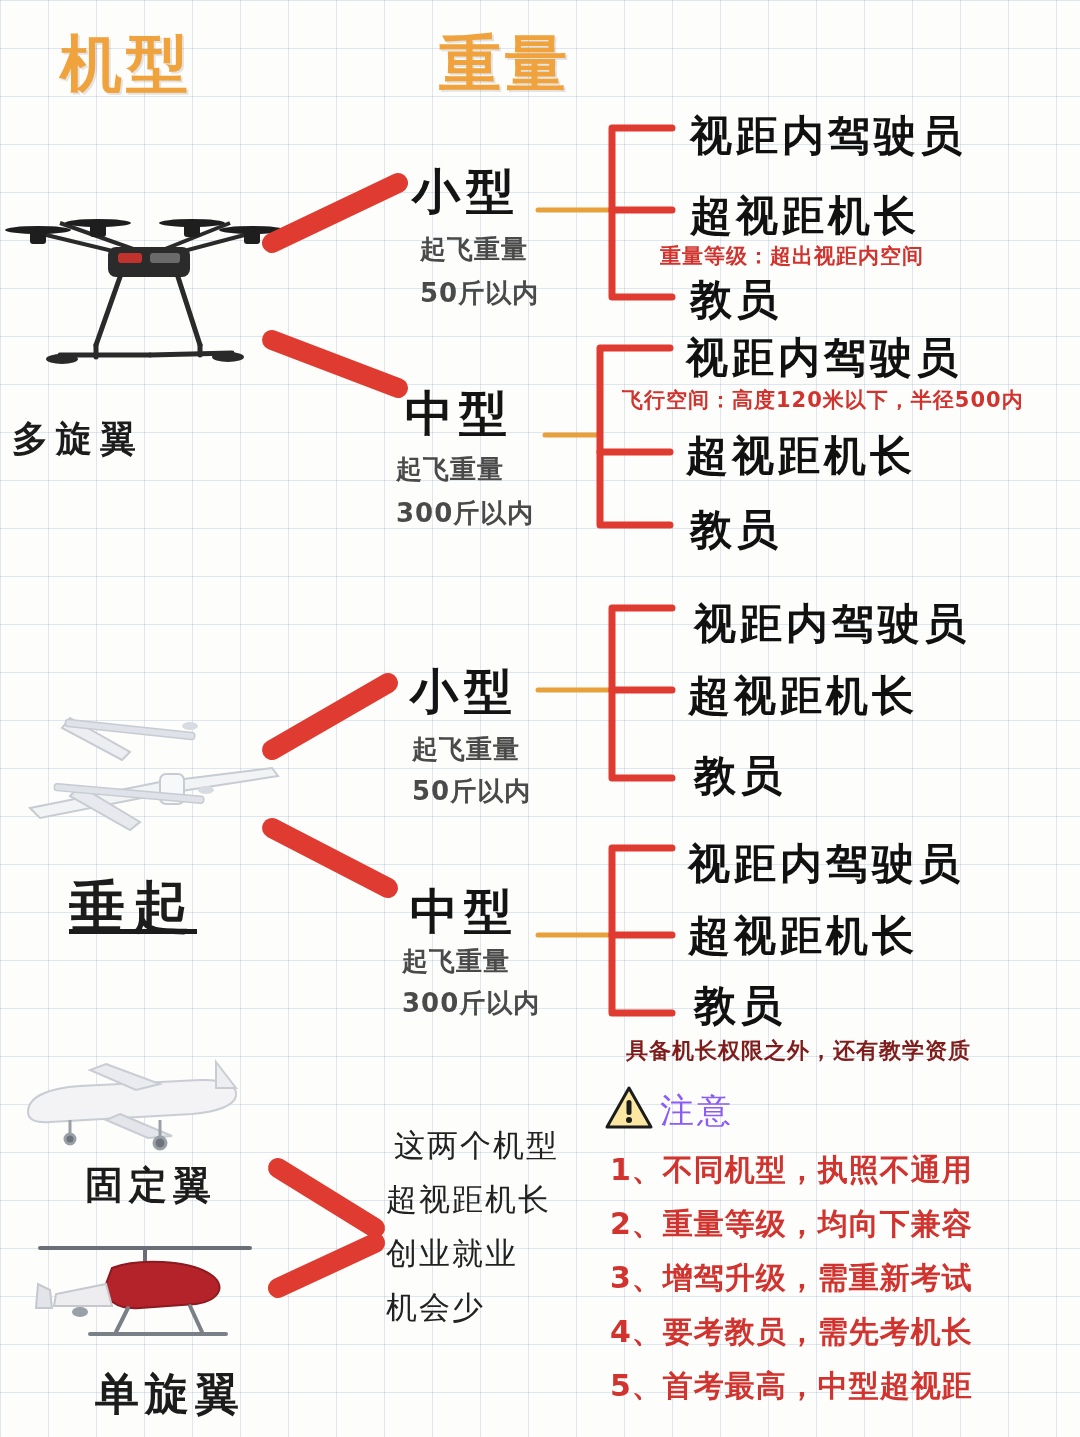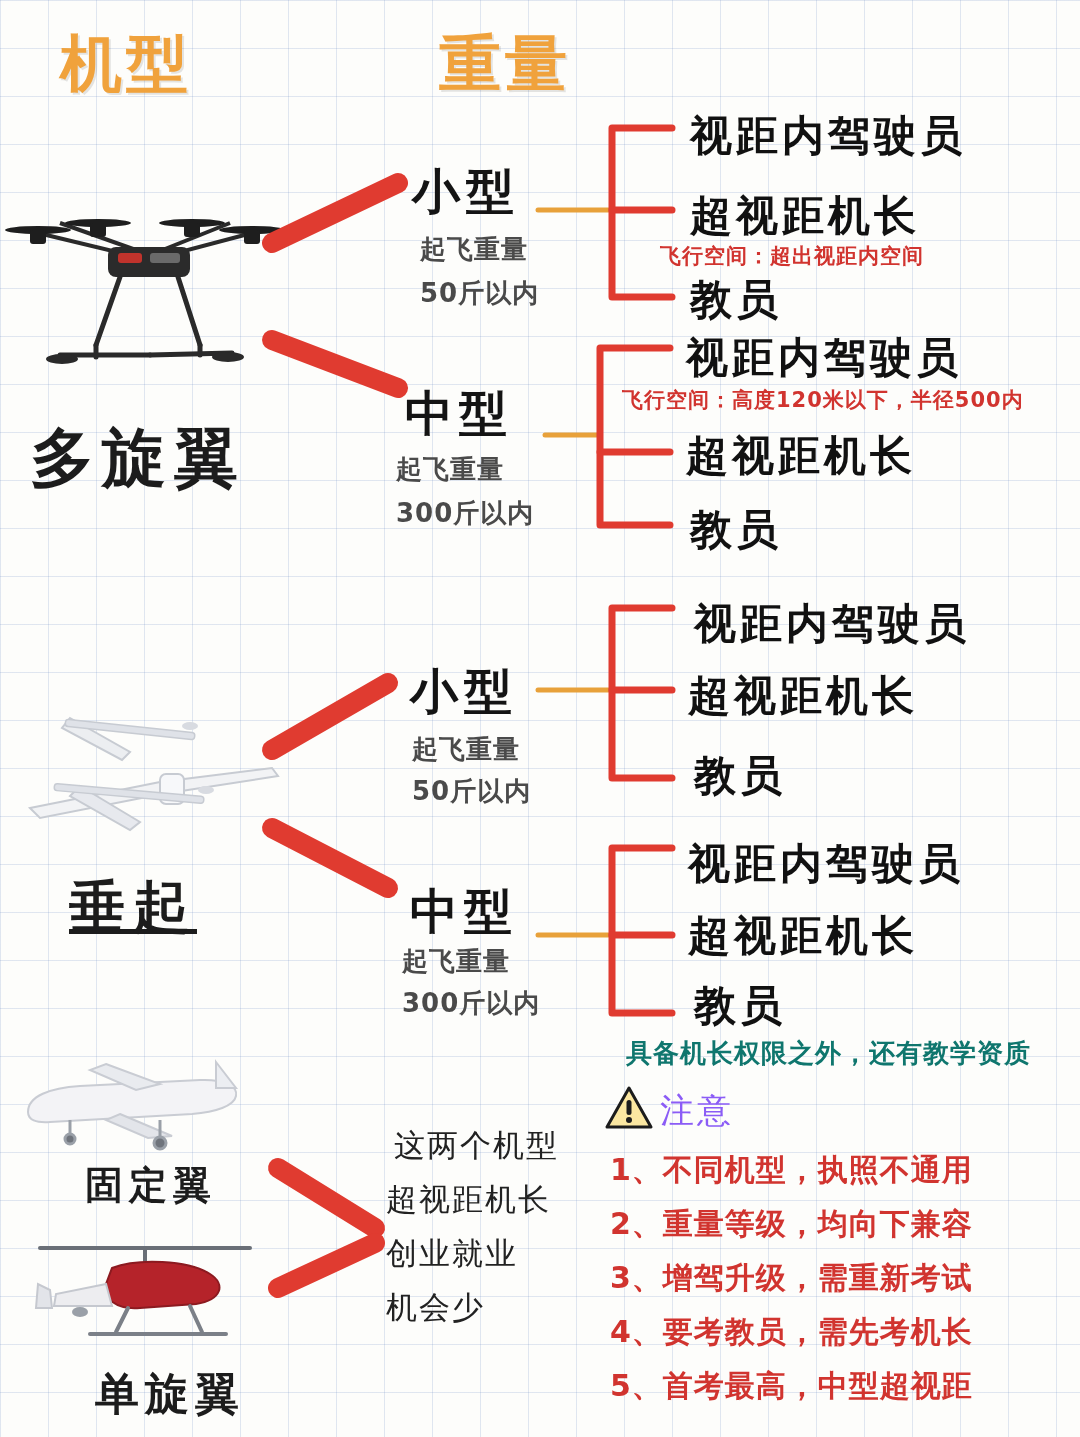--- a/index.html
+++ b/index.html
@@ -30,21 +30,21 @@
   }
   #hdr-model{left:60px;top:22px;font-size:62px;}
   #hdr-weight{left:395px;top:22px;font-size:62px;margin-left:44px;}
   #hdr-level{left:715px;top:22px;font-size:62px;}
 
   
   .cat-label{
     font-weight:bold;color:#1c1c1c;
     font-family:"DejaVu Serif","Liberation Serif",serif;
   }
-  #cat-multi{left:30px;top:415px;font-size:64px;letter-spacing:8px;}
+  #cat-multi{left:12px;top:415px;font-size:36px;letter-spacing:8px;}
   #cat-vtol{left:69px;top:870px;font-size:56px;letter-spacing:8px;text-decoration:underline;}
   #cat-fixed{left:85px;top:1160px;font-size:38px;letter-spacing:6px;}
   #cat-heli{left:95px;top:1365px;font-size:44px;letter-spacing:6px;}
 
   
   .w-title{
     font-weight:bold;color:#141414;font-size:48px;letter-spacing:6px;
     font-family:"DejaVu Serif","Liberation Serif",serif;
   }
   .w-sub{
@@ -60,21 +60,21 @@
   .lvl{
     color:#111;font-weight:bold;letter-spacing:4px;
     font-family:"DejaVu Serif","Liberation Serif",serif;
     font-size:42px;
   }
   .red-note{
     color:#d1342f;font-weight:bold;font-size:21px;letter-spacing:1px;
     font-family:"DejaVu Sans","Liberation Sans",sans-serif;
   }
   .red-note2{
-    color:#0f766e;font-weight:bold;font-size:26px;letter-spacing:1px;
+    color:#7f1d1d;font-weight:bold;font-size:22px;letter-spacing:1px;
     font-family:Liberation Serif, serif;
   }
 
   
   #att-title{
     left:660px;top:1088px;color:#8b5cf6;font-weight:normal;font-size:34px;letter-spacing:3px;
     font-family:"DejaVu Sans","Liberation Sans",sans-serif;
   }
   .att-item{
     color:#d1342f;font-weight:bold;font-size:30px;letter-spacing:1px;
@@ -229,21 +229,21 @@
   <div class="abs w-title" style="left:410px;top:660px;">小型</div>
   <div class="abs w-sub" style="left:412px;top:732px;">起飞重量</div>
   <div class="abs w-sub" style="left:412px;top:774px;">50斤以内</div>
 
   <div class="abs w-title" style="left:410px;top:880px;">中型</div>
   <div class="abs w-sub" style="left:402px;top:944px;">起飞重量</div>
   <div class="abs w-sub" style="left:402px;top:986px;">300斤以内</div>
 
   <div class="abs lvl" style="left:690px;top:108px;">视距内驾驶员</div>
   <div class="abs lvl" style="left:690px;top:188px;">超视距机长</div>
-  <div class="abs red-note" style="left:660px;top:242px;">飞行空间：超出视距内空间</div>
+  <div class="abs red-note" style="left:660px;top:242px;">重量等级：超出视距内空间</div>
   <div class="abs lvl" style="left:690px;top:272px;">教员</div>
 
   <div class="abs lvl" style="left:686px;top:330px;">视距内驾驶员</div>
   <div class="abs red-note" style="left:622px;top:386px;">飞行空间：高度120米以下，半径500内</div>
   <div class="abs lvl" style="left:686px;top:428px;">超视距机长</div>
   <div class="abs lvl" style="left:690px;top:502px;">教员</div>
 
   <div class="abs lvl" style="left:694px;top:596px;">视距内驾驶员</div>
   <div class="abs lvl" style="left:688px;top:668px;">超视距机长</div>
   <div class="abs lvl" style="left:694px;top:748px;">教员</div>

